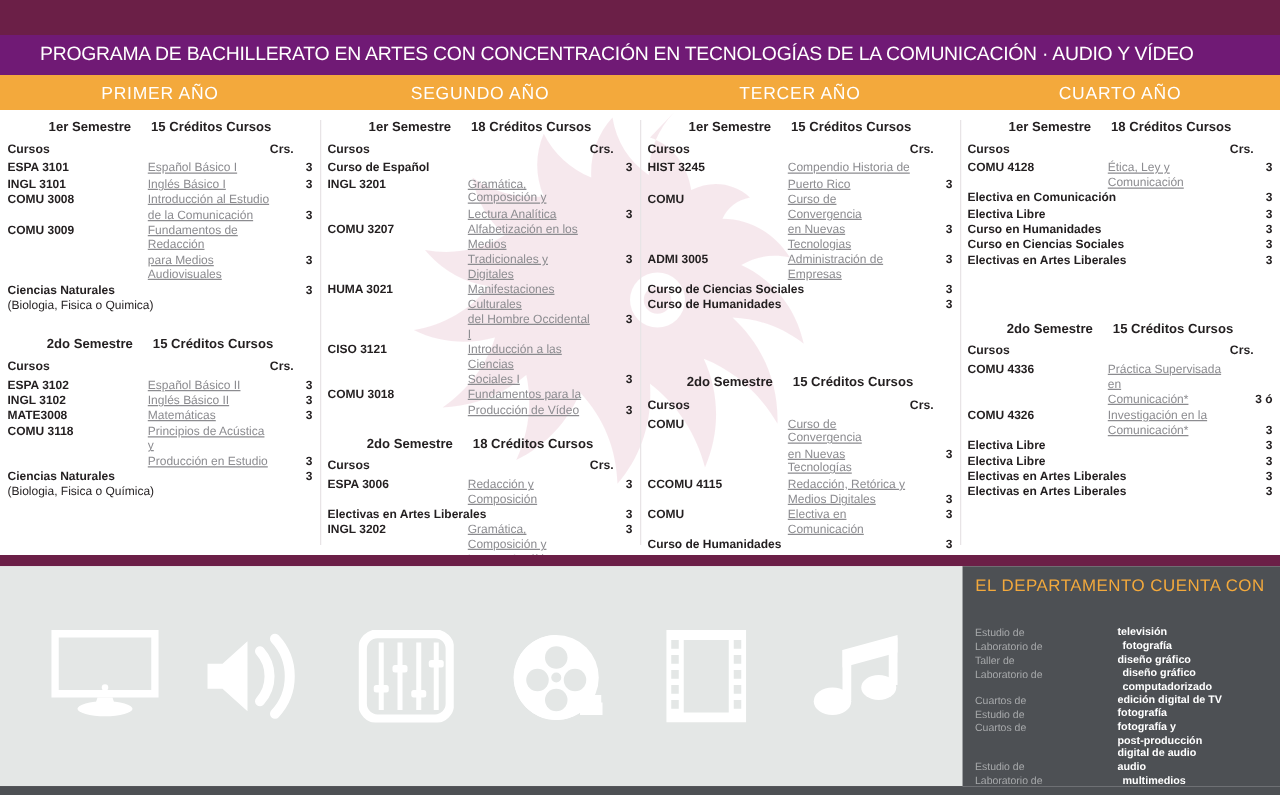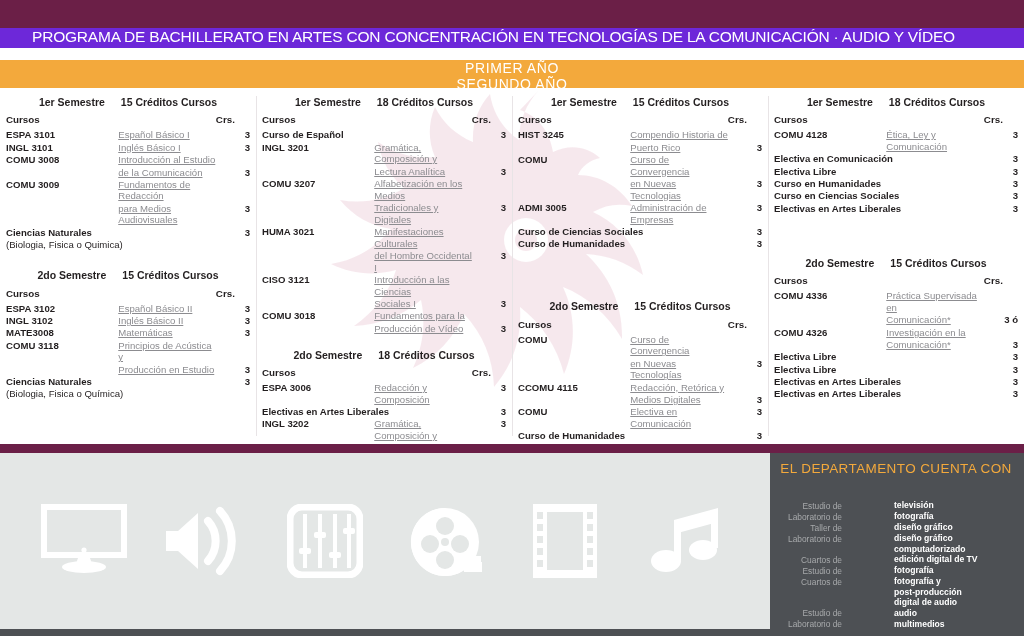--- a/index.html
+++ b/index.html
@@ -10,32 +10,32 @@
     overflow: hidden;
   }
   .page { position: relative; width: 1024px; height: 636px; background:#fff; }
 
   
   .band-maroon-top {
     position:absolute; left:0; top:0; width:1024px; height:28px;
     background:#6B1F47;
   }
   .band-title {
-    position:absolute; left:0; top:28px; width:1024px; height:20px;
-    background:#6d28d9;
-    display:flex; align-items:flex-start;
+    position:absolute; left:0; top:28px; width:1024px; height:32px;
+    background:#701a75;
+    display:flex; align-items:center;
   }
   .band-title .title-text {
     color:#ffffff; font-size:15.5px; letter-spacing:-0.2px;
     padding-left:32px; white-space:nowrap;
     font-family:"Liberation Sans", sans-serif; font-weight:400;
   }
   .band-years {
     position:absolute; left:0; top:60px; width:1024px; height:28px;
-    background:#F3A93C; display:flex;flex-direction:column;
+    background:#F3A93C; display:flex;
   }
   .year-cell {
     flex:1 1 0; display:flex; align-items:center; justify-content:center;
     color:#ffffff; font-size:14px; letter-spacing:0.6px; white-space:nowrap;
   }
 
   
   .watermark {
     position:absolute; left:330px; top:90px; width:420px; height:360px;
     opacity:0.10; pointer-events:none; overflow:hidden;
@@ -106,22 +106,22 @@
   .dept-panel {
     position:absolute; left:770px; top:0; width:254px; height:176px;
     background:#4D5054; padding:8px 12px 0 10px;
   }
   .dept-title {
     color:#F3A93C; font-size:13.5px; letter-spacing:0.4px;
     text-align:center; white-space:nowrap; margin-bottom:24px;
   }
   .dept-list { display:block; }
   .dept-row {
-    display:flex; align-items:flex-start; justify-content:flex-end;
-    gap:4px; margin-bottom:0px; line-height:10.5px;
+    display:flex; align-items:flex-start; justify-content:space-between;
+    gap:16px; margin-bottom:0px; line-height:10.5px;
   }
   .dept-label { color:#a7a9ab; font-size:8.4px; white-space:nowrap; padding-top:0.5px; }
   .dept-value { color:#ffffff; font-size:8.6px; font-weight:bold; width:118px; text-align:left;margin-left:48px; }
   .dept-value span { display:block; }
 
   .footer-bar {
     position:absolute; left:0; top:176px; width:1024px; height:7px;
     background:#4D5054;
   }
   .footer-dark {

